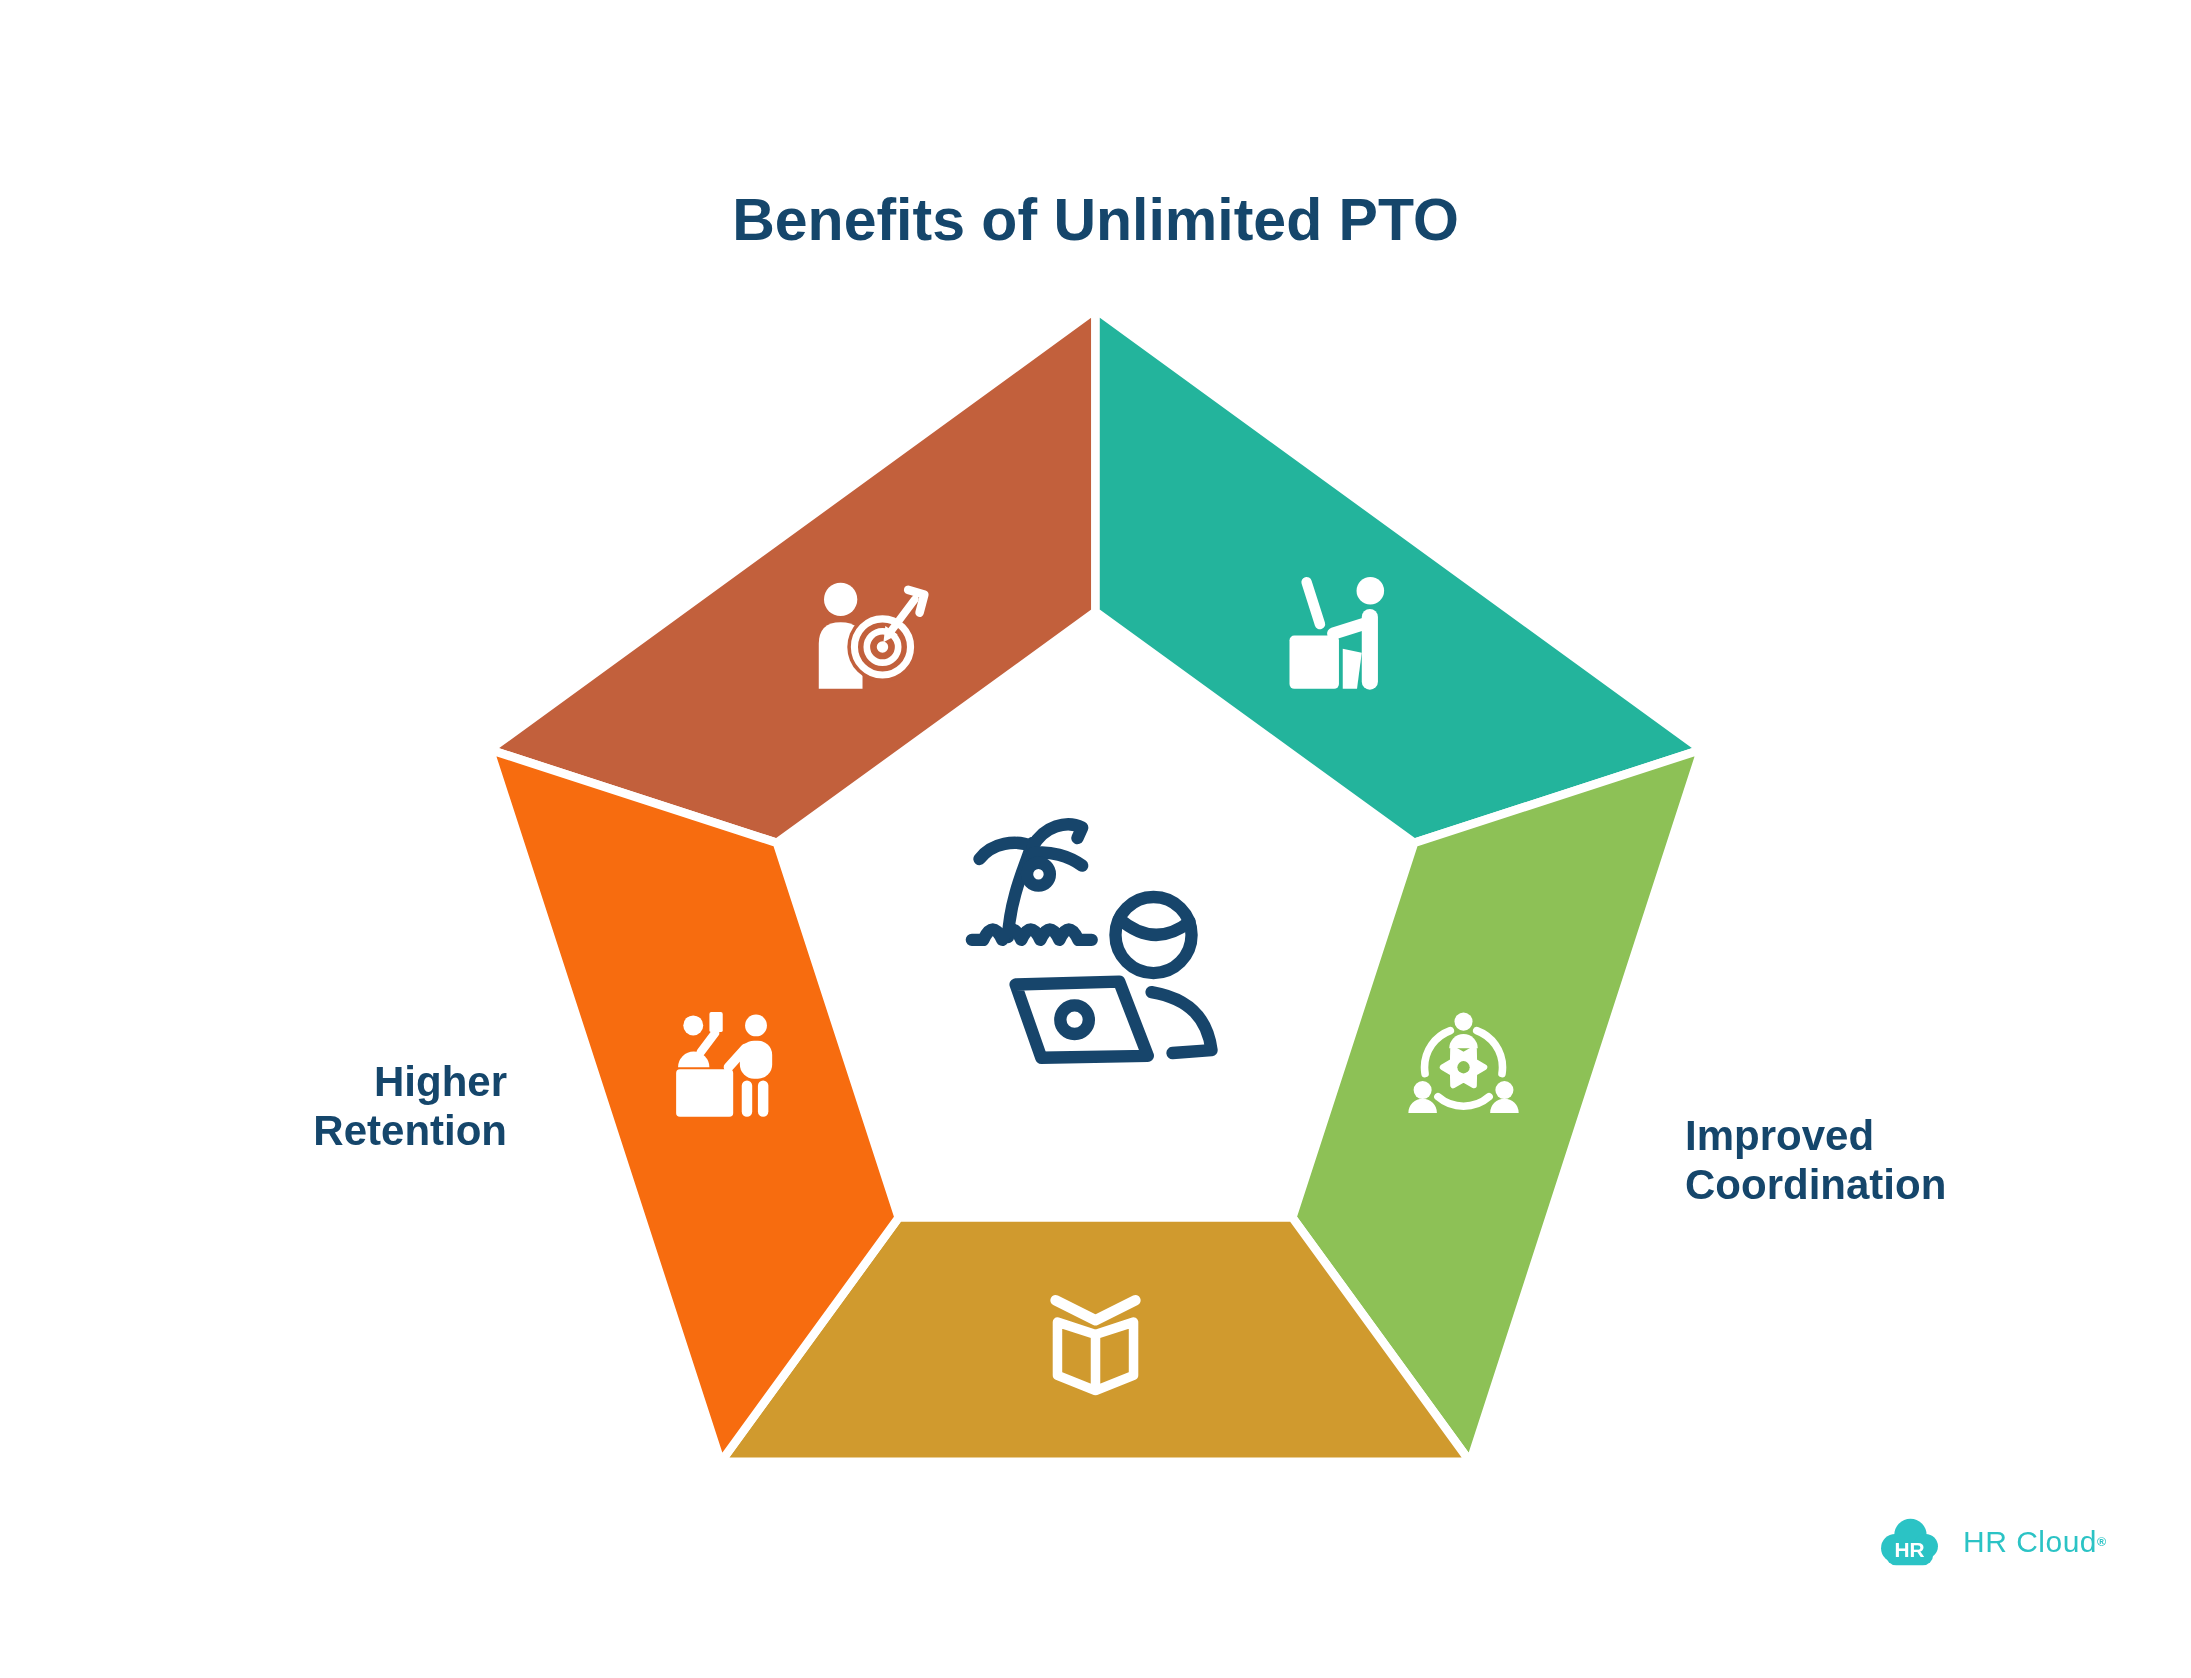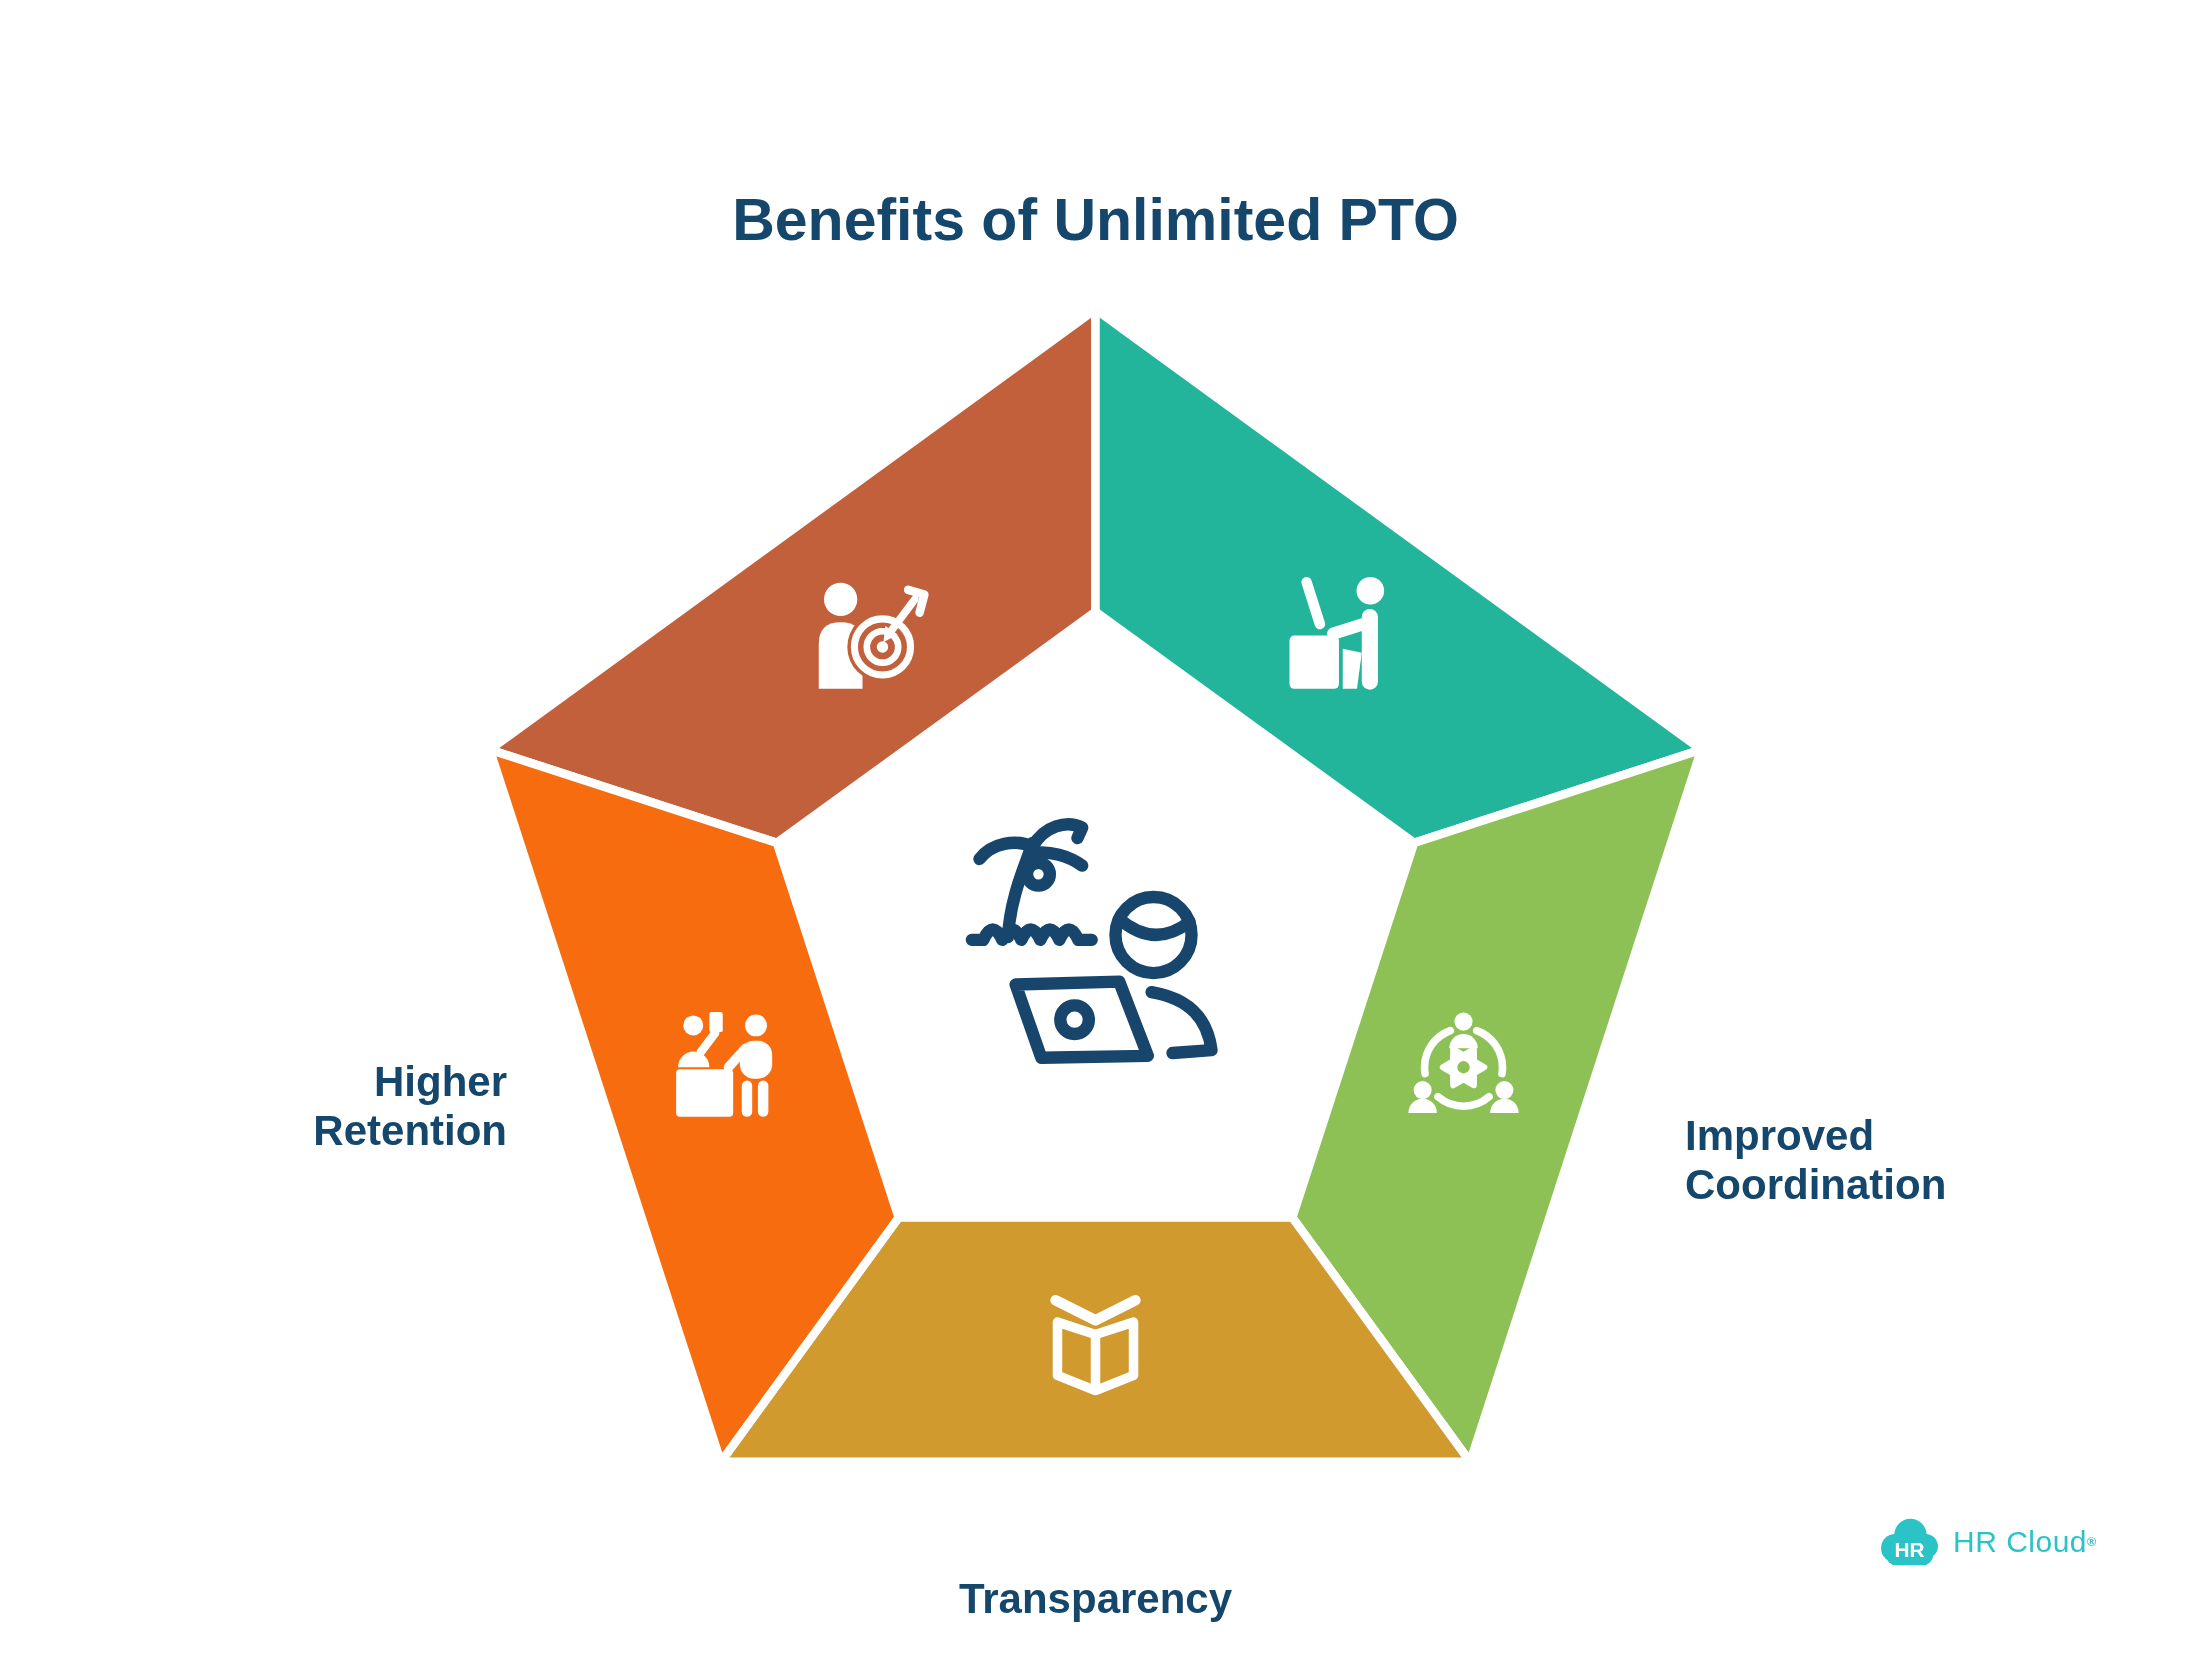--- a/index.html
+++ b/index.html
@@ -7,21 +7,21 @@
         font-family:"Liberation Sans",sans-serif;}
   .title{position:absolute;top:186px;left:0;width:100%;text-align:center;
          font-size:59px;font-weight:bold;color:#15466B;}
   .diagram-svg{position:absolute;left:0;top:0;width:2191px;height:1679px;}
   .seg-label{position:absolute;color:#15466B;font-weight:bold;font-size:42px;line-height:1.16;}
   .lbl-better{left:323px;top:407px;width:438px;text-align:center;}
   .lbl-enhanced{left:1547px;top:404px;text-align:left;}
   .lbl-improved{left:1685px;top:1112px;text-align:left;}
   .lbl-higher{left:203px;top:1058px;width:304px;text-align:right;}
   .lbl-transparency{left:810px;top:1575px;width:571px;text-align:center;}
-  .logo{position:absolute;left:1876px;top:1514px;display:flex;align-items:center;gap:10px;}
+  .logo{position:absolute;left:1876px;top:1514px;display:flex;align-items:center;gap:20px;}
   .logo-name{color:#2BC3C5;font-size:30px;font-weight:normal;letter-spacing:0.5px;}
   .logo-reg{color:#2BC3C5;font-size:12.4px;font-weight:bold;vertical-align:super;}
   .logo-badge-text{font:bold 22px "Liberation Sans",sans-serif;fill:#ffffff;}
 </style>
 </head>
 <body>
 
 <div class="page">
 
   <div class="title">Benefits of Unlimited PTO</div>
@@ -103,23 +103,20 @@
   </svg>
 
   <div class="seg-label lbl-improved">
     <div>Improved</div>
     <div>Coordination</div>
   </div>
   <div class="seg-label lbl-higher">
     <div>Higher</div>
     <div>Retention</div>
   </div>
-  <div class="seg-label lbl-transparency">
-    <div>Transparency</div>
-  </div>
 
   <div class="logo">
     <svg width="67" height="55" viewBox="0 0 70 58">
       <g fill="#2BC3C5">
         <circle cx="20" cy="36" r="15"></circle>
         <circle cx="36" cy="22" r="17"></circle>
         <circle cx="52" cy="34" r="13"></circle>
         <rect x="10" y="30" width="50" height="24" rx="11"></rect>
       </g>
       <text x="35" y="45" text-anchor="middle" class="logo-badge-text">HR</text>

